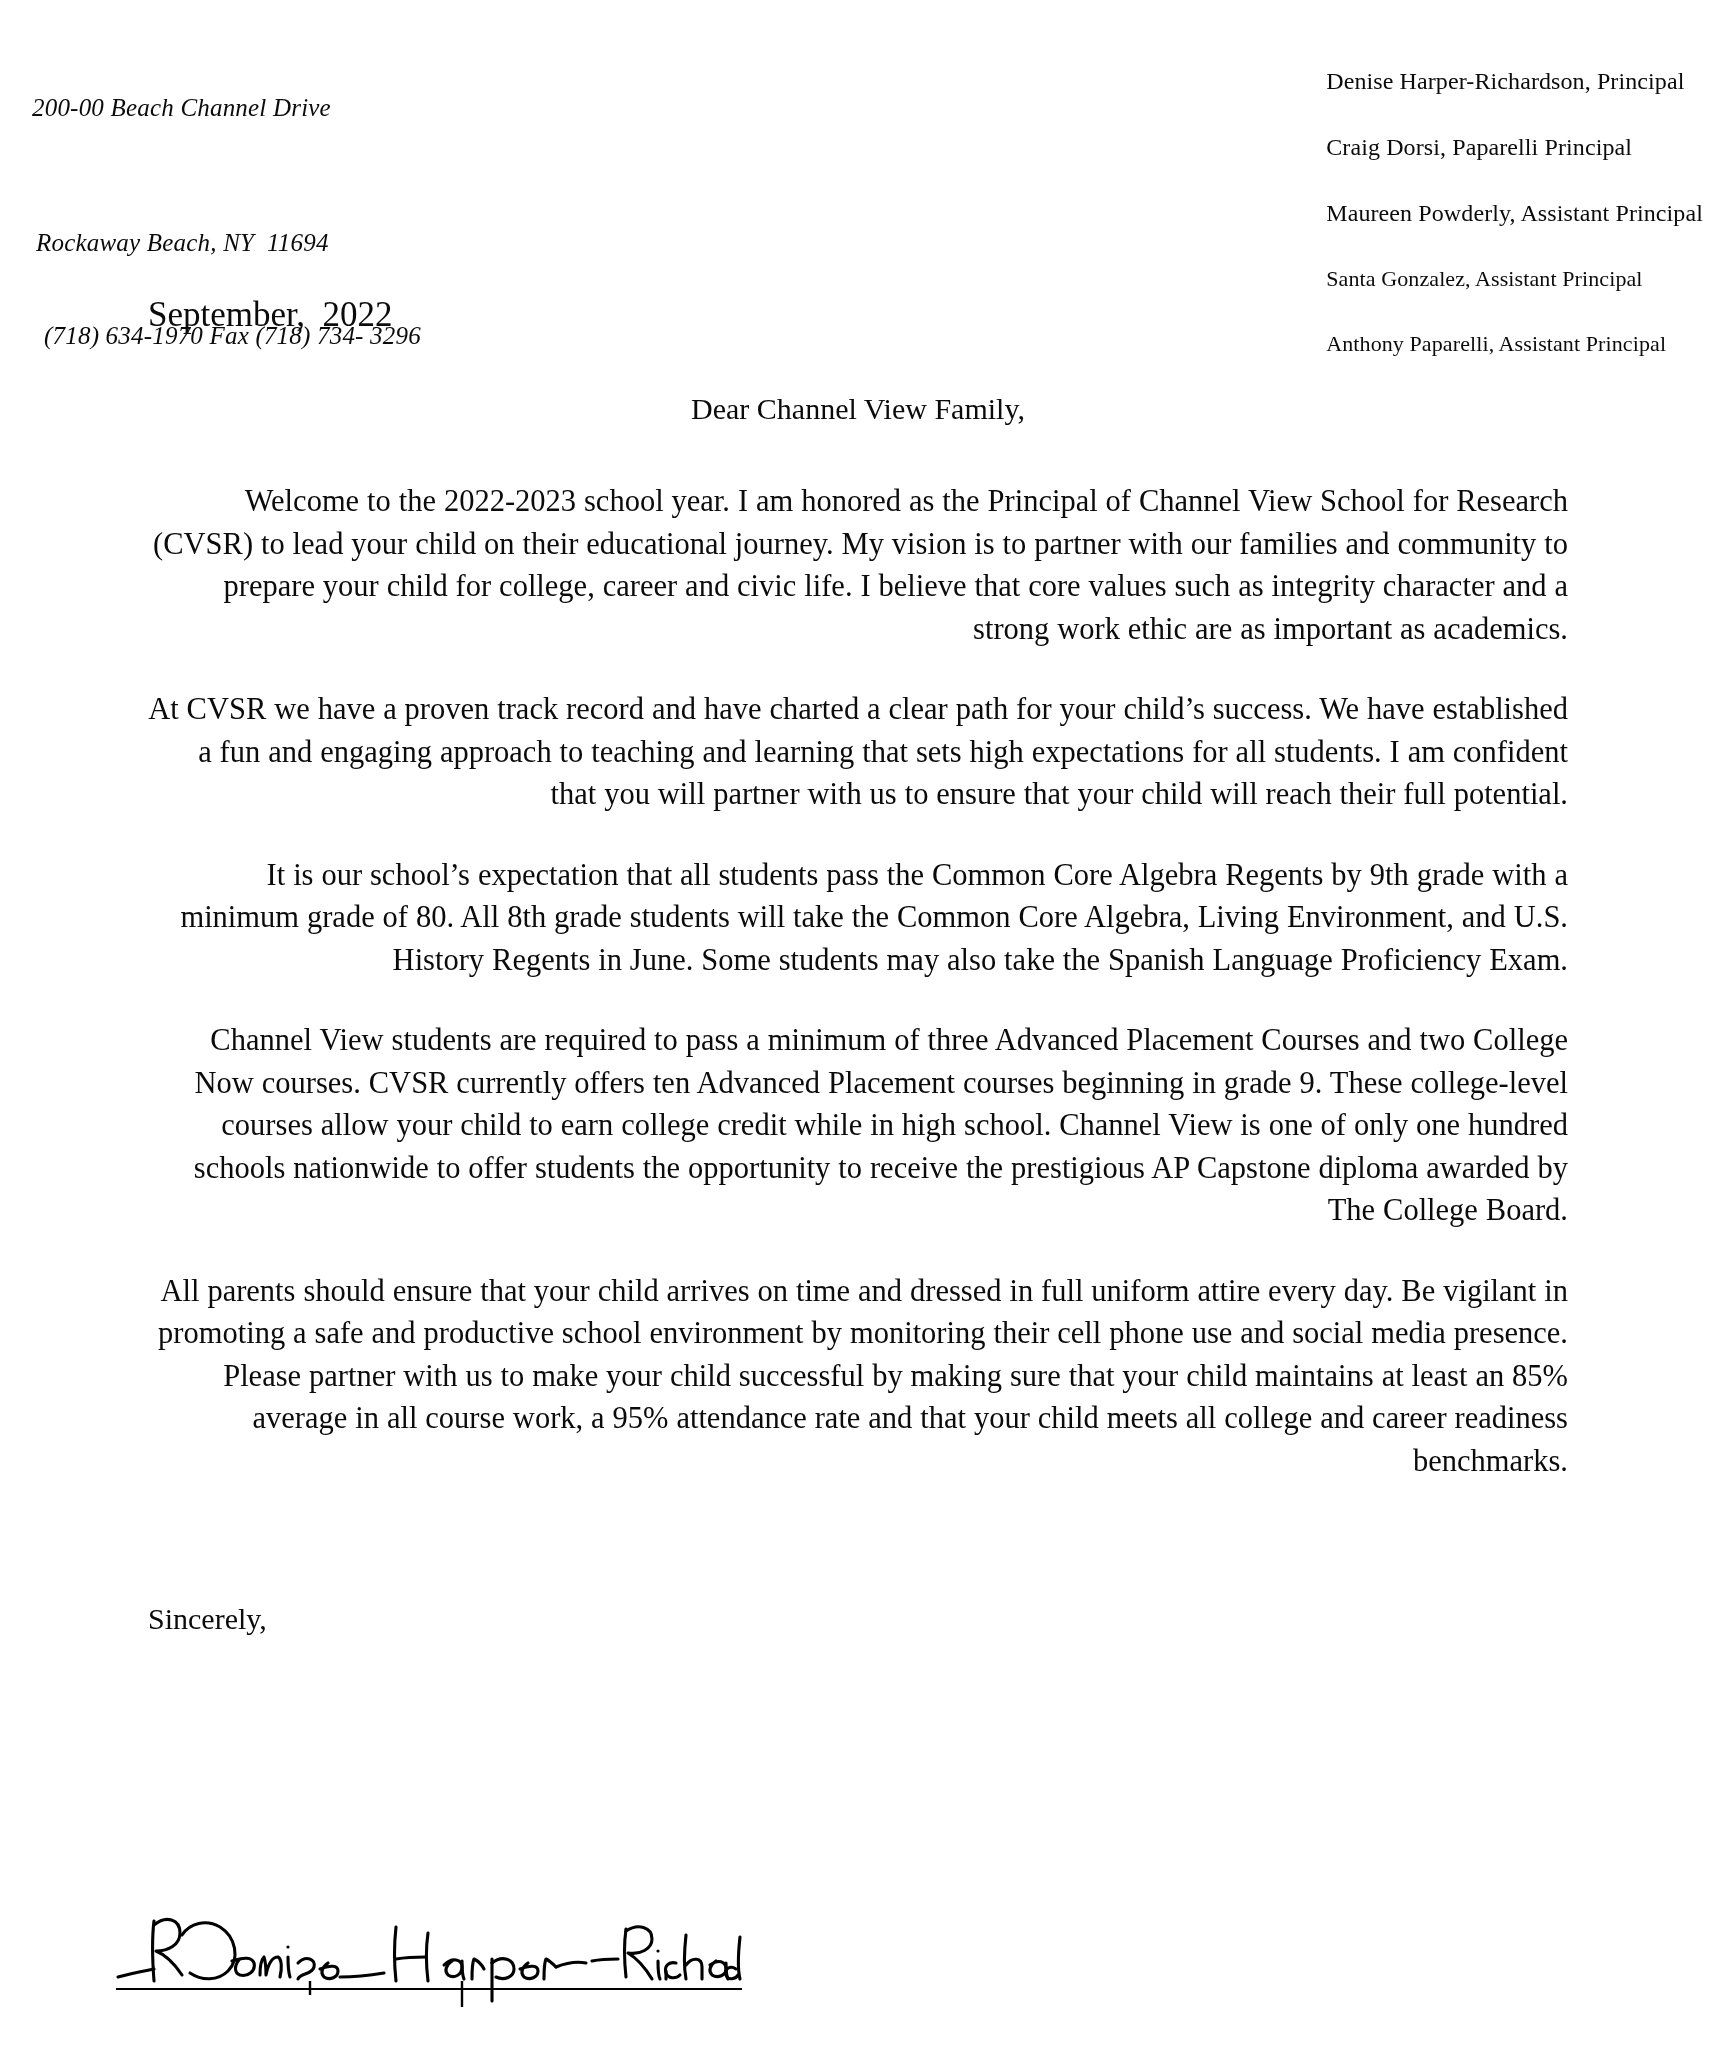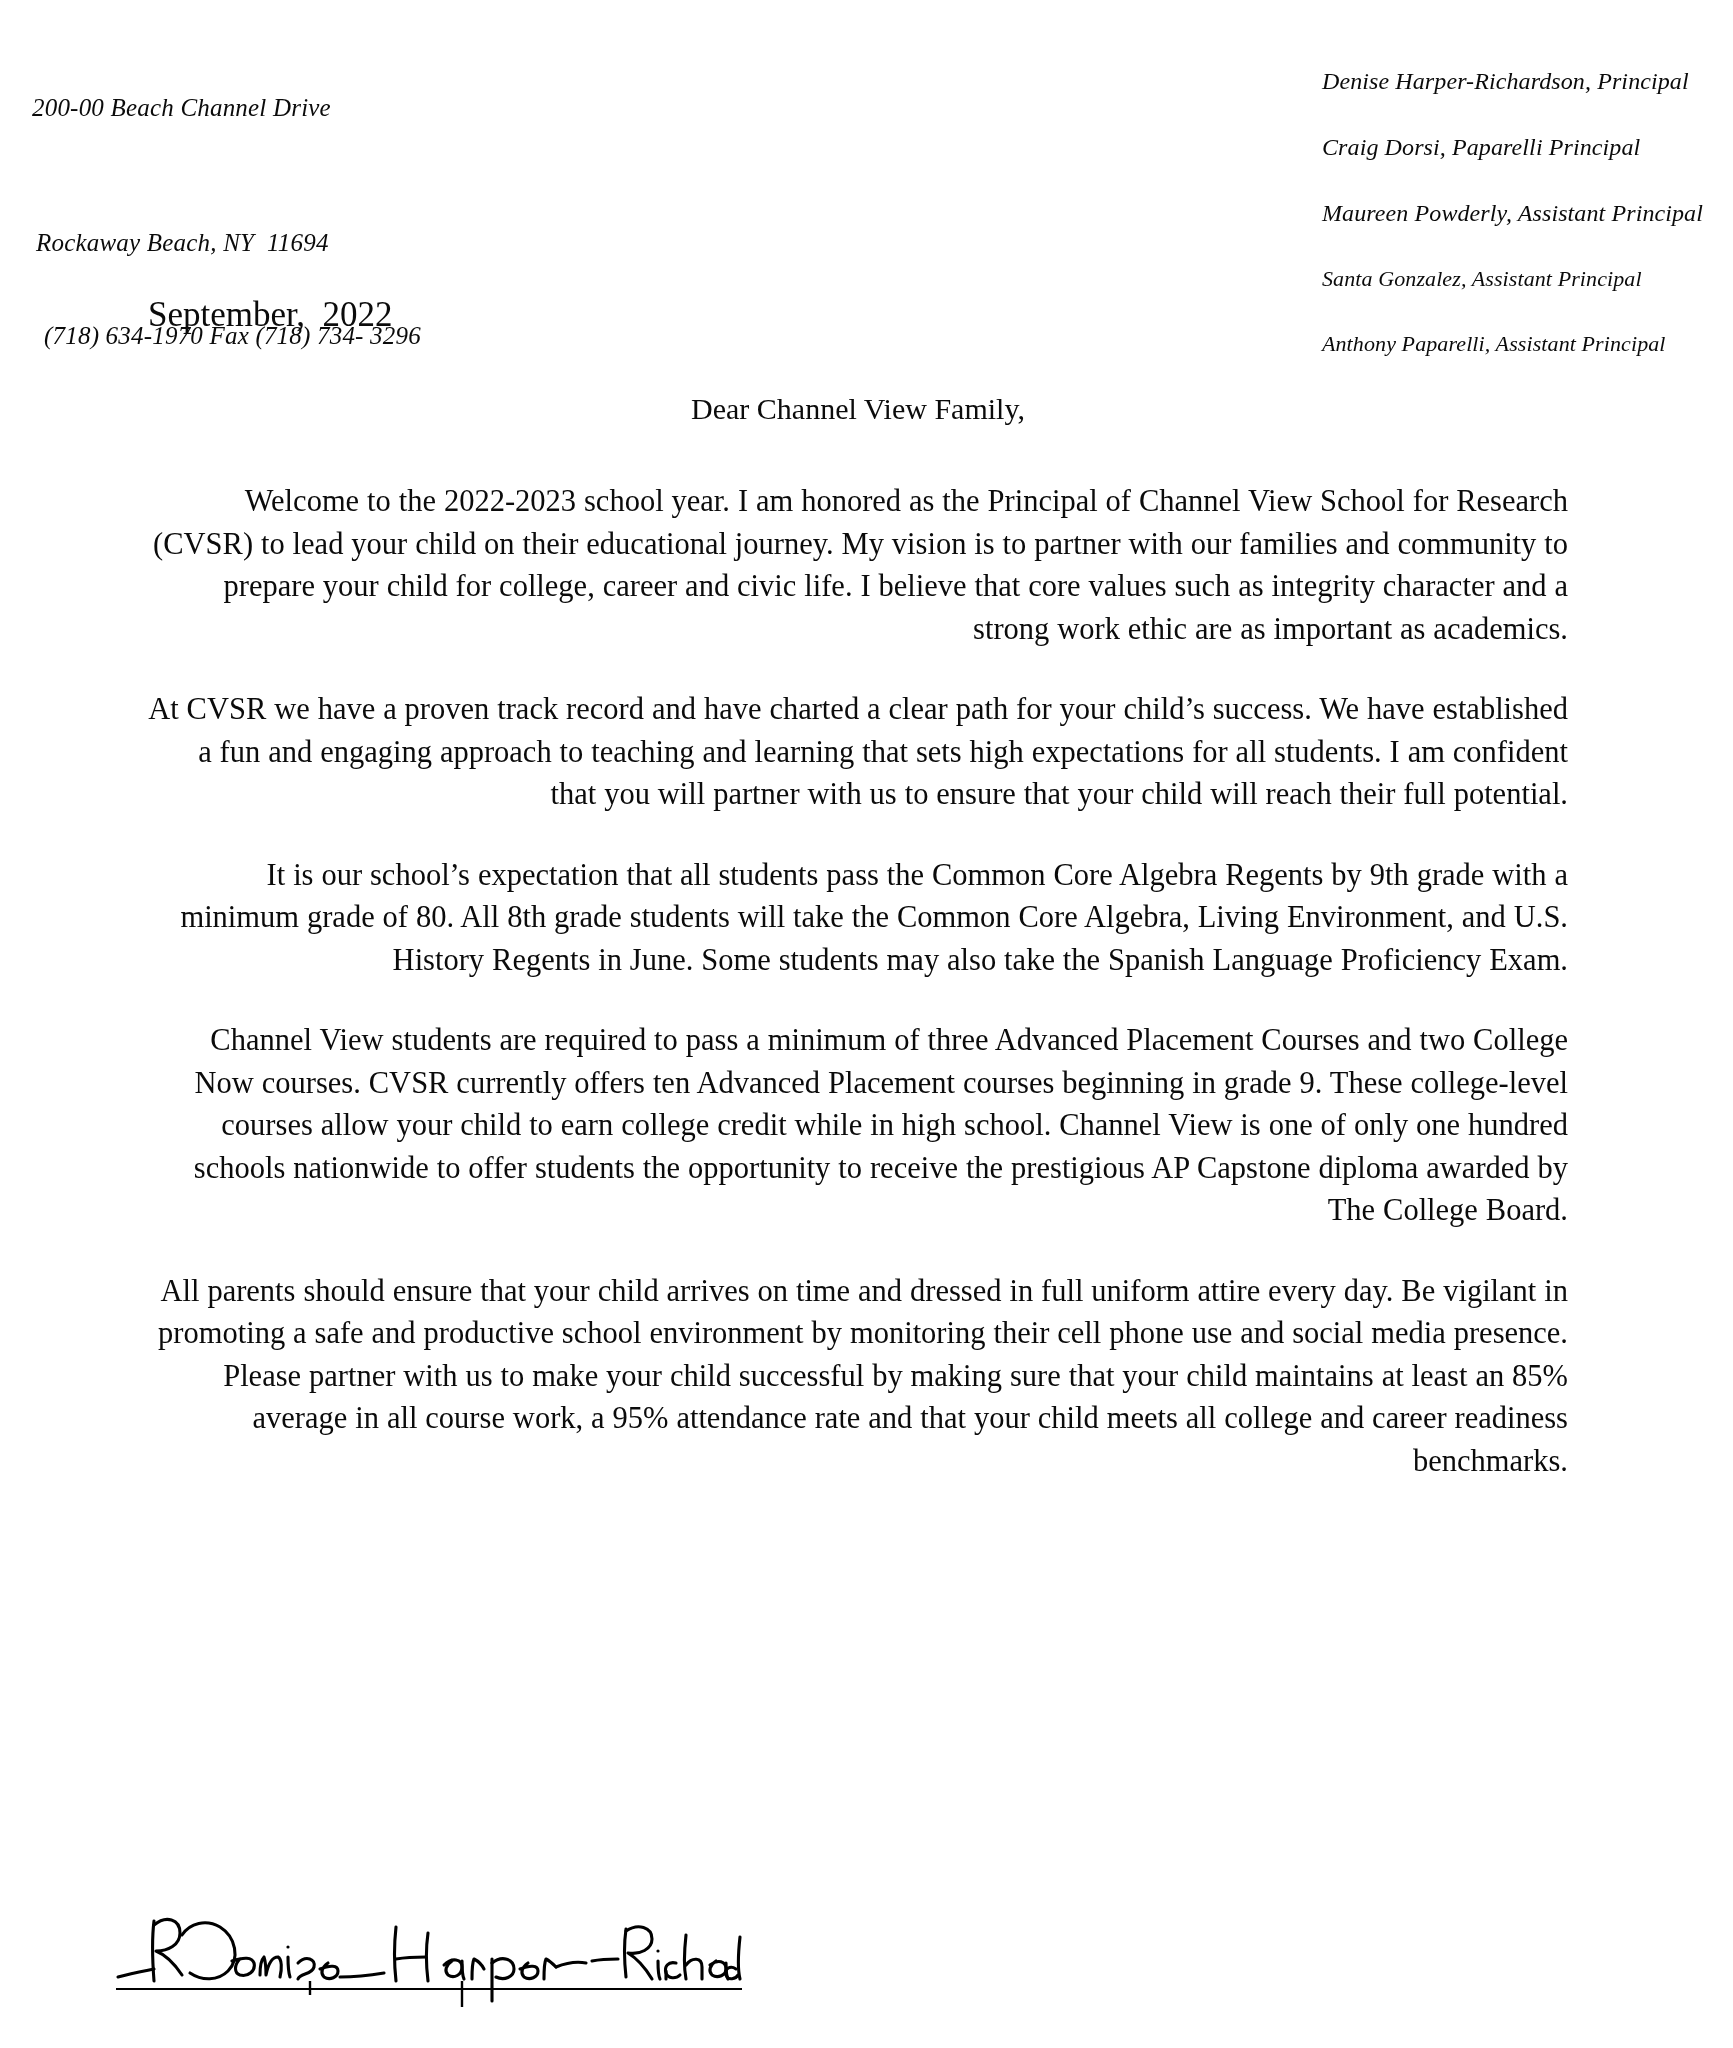--- a/index.html
+++ b/index.html
@@ -48,21 +48,20 @@
   .lh-left .addr-line { display: block; }
   .lh-left .addr-line.indent1 { padding-left: 4px; margin-top: 42px; }
   .lh-left .addr-line.indent2 { padding-left: 12px; font-style: italic; }
 
   .lh-right {
     position: absolute;
     right: 30px;
     top: 0;
     text-align: left;
     font-family: "Liberation Serif", "DejaVu Serif", serif;
-    font-style: italic;
     white-space: pre;
   }
   .lh-right .admin-line {
     display: block;
     font-size: 24px;
     line-height: 30px;
     letter-spacing: 0.1px;
   }
   .lh-right .admin-line.small {
     font-size: 22px;
@@ -151,20 +150,21 @@
     <p class="body-par">Welcome to the 2022-2023 school year. I am honored as the Principal of Channel View School for Research (CVSR) to lead your child on their educational journey. My vision is to partner with our families and community to prepare your child for college, career and civic life. I believe that core values such as integrity character and a strong work ethic are as important as academics.</p>
 
     <p class="body-par">At CVSR we have a proven track record and have charted a clear path for your child’s success. We have established a fun and engaging approach to teaching and learning that sets high expectations for all students.  I am confident that you will partner with us to ensure that your child will reach their full potential.</p>
 
     <p class="body-par">It is our school’s expectation that all students pass the Common Core Algebra Regents by 9th grade with a minimum grade of 80. All 8th grade students will take the Common Core Algebra, Living Environment, and U.S. History Regents in June.  Some students may also take the Spanish Language Proficiency Exam.</p>
 
     <p class="body-par">Channel View students are required to pass a minimum of three Advanced Placement Courses and two College Now courses.  CVSR currently offers ten Advanced Placement courses beginning in grade 9.  These college-level courses allow your child to earn college credit while in high school.  Channel View is one of only one hundred schools nationwide to offer students the opportunity to receive the prestigious AP Capstone diploma awarded by The College Board.</p>
 
     <p class="body-par">All parents should ensure that your child arrives on time and dressed in full uniform attire every day.   Be vigilant in promoting a safe and productive school environment by monitoring their cell phone use and social media presence.  Please partner with us to make your child successful by making sure that your child maintains at least an 85% average in all course work, a 95% attendance rate and that your child meets all college and career readiness benchmarks.</p>
 
+    <p class="closing">Sincerely,</p>
 
   </main>
 
   <div class="signature-block">
     <svg class="signature-svg" viewBox="0 0 640 130" xmlns="http://www.w3.org/2000/svg">
       <title>R Denise Harper-Richardson</title>
       <g fill="none" stroke="#000000" stroke-width="3.1" stroke-linecap="round" stroke-linejoin="round">
 
         <path d="M8 92 C22 88 34 86 44 84"></path>
         <path d="M44 36 C42 52 42 70 44 96"></path>

